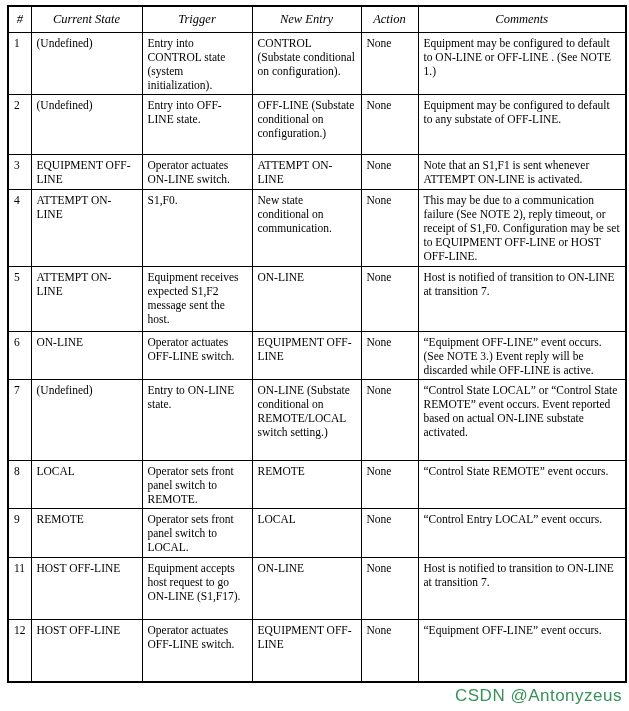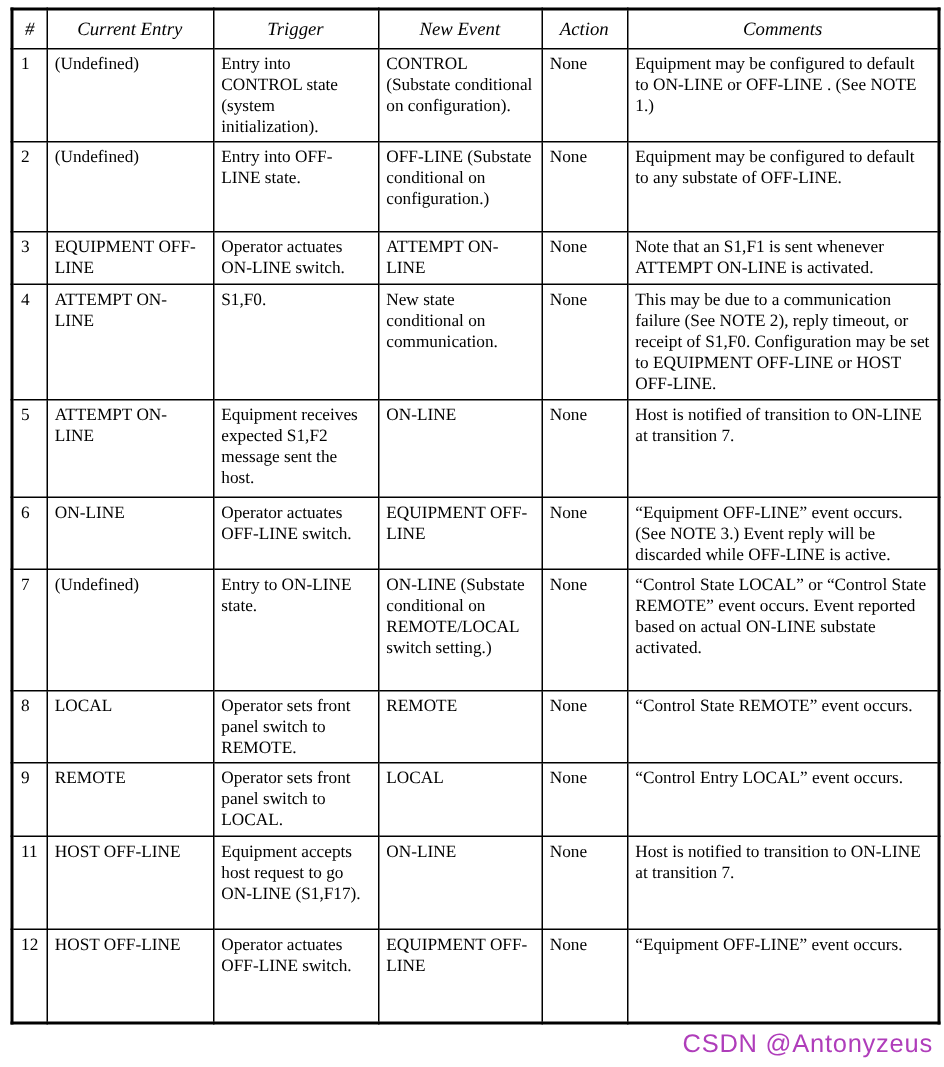--- a/index.html
+++ b/index.html
@@ -82,23 +82,23 @@
     <col class="col-num">
     <col class="col-current">
     <col class="col-trigger">
     <col class="col-new">
     <col class="col-action">
     <col class="col-comments">
   </colgroup>
   <thead>
     <tr>
       <th>#</th>
-      <th>Current Entry</th>
+      <th>Current State</th>
       <th>Trigger</th>
-      <th>New Event</th>
+      <th>New Entry</th>
       <th>Action</th>
       <th>Comments</th>
     </tr>
   </thead>
   <tbody>
     <tr>
       <td class="cell-num">1</td>
       <td>(Undefined)</td>
       <td>Entry into CONTROL state (system initialization).</td>
       <td>CONTROL (Substate conditional on configuration).</td>
@@ -181,13 +181,13 @@
       <td class="cell-num">12</td>
       <td>HOST OFF-LINE</td>
       <td>Operator actuates OFF-LINE switch.</td>
       <td>EQUIPMENT OFF-LINE</td>
       <td>None</td>
       <td>“Equipment OFF-LINE” event occurs.</td>
     </tr>
   </tbody>
 </table>
 
-<div class="watermark" style="color: #a21caf;">CSDN @Antonyzeus</div>
+<div class="watermark" style="color: #15803d;">CSDN @Antonyzeus</div>
 
 </body></html>

